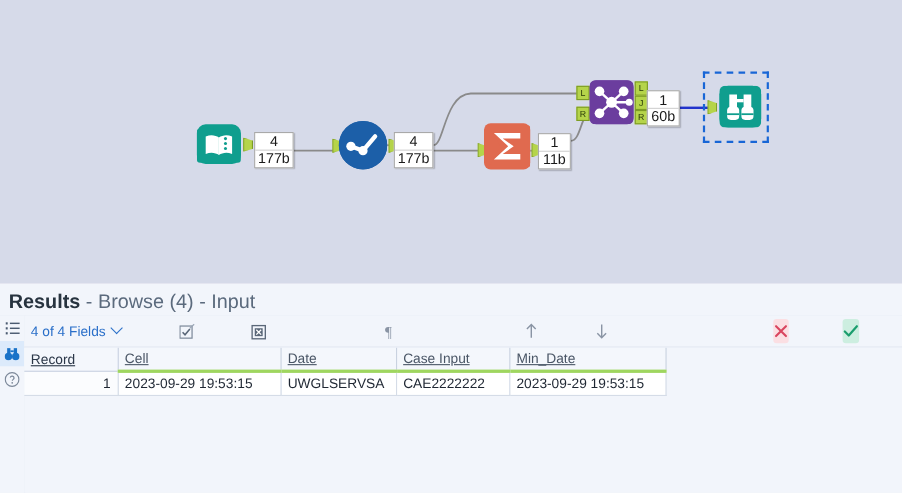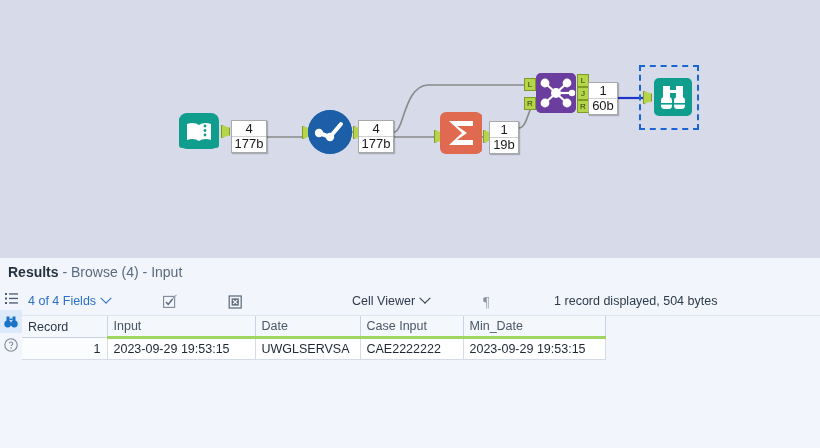--- a/index.html
+++ b/index.html
@@ -128,21 +128,21 @@
 
   #results-header {
     position: absolute;
     left: 0; top: 0;
     width: 820px; height: 29px;
     background: #f2f5fb;
     border-bottom: 1px solid #e2e7f2;
   }
   #results-header .rh-inner {
     padding: 6px 0 0 8px;
-    font-size: 14px;
+    font-size: 18px;
     color: #3d4a5c;
     white-space: nowrap;
   }
   #results-header .rh-strong {
     font-weight: bold;
     color: #27333f;
   }
   #results-header .rh-sub {
     color: #5b6a7d;
   }
@@ -239,20 +239,21 @@
     border-bottom: 3px solid #9fd65f;
     font-weight: normal;
     font-size: 12.5px;
     color: #4a5666;
     text-align: left;
     padding: 3px 6px 3px 6px;
     height: 17px;
     box-sizing: border-box;
     white-space: nowrap;
     overflow: hidden;
+    text-decoration: underline;
   }
   table.grid th.rec-head {
     border-bottom: 1px solid #c9d2e0;
     color: #2b3748;
     background: #f4f7fc;
   }
   table.grid td {
     background: #ffffff;
     border-right: 1px solid #d5dce7;
     border-bottom: 1px solid #d5dce7;
@@ -339,21 +340,21 @@
         <svg width="42" height="42" viewBox="0 0 42 42" xmlns="http://www.w3.org/2000/svg">
           <path d="M4 2 h36 a2 2 0 0 1 2 2 v34 a2 2 0 0 1 -2 2 h-36 l11 -19 z" fill="#e06a4f"></path>
           <path d="M9 9 h24 v5 h-16 l10 7 -10 7 h16 v5 h-24 l13 -12 z" fill="#ffffff"></path>
         </svg>
       </div>
       <div class="port out" style="left:49px; top:18px;"></div>
     </div>
 
     <div class="count-box" style="left:489px; top:121px; width:30px; height:33px;">
       <span class="cnt-num">1</span>
-      <span class="cnt-size">19b</span>
+      <span class="cnt-size">11b</span>
     </div>
 
     <div class="node" style="left:524px; top:73px;">
       <div class="port-lbl" style="left:0px; top:5px;">L</div>
       <div class="port-lbl" style="left:0px; top:24px;">R</div>
 
       <div class="tool-icon tool-purple" style="left:12px; top:0; width:40px; height:40px;">
         <svg width="40" height="40" viewBox="0 0 40 40" xmlns="http://www.w3.org/2000/svg">
           <rect x="0" y="0" width="40" height="40" rx="5" fill="#6b3d9e"></rect>
           <g stroke="#ffffff" stroke-width="2.2">
@@ -457,34 +458,27 @@
       <div class="tb-icon-btn">
         <svg width="15" height="15" viewBox="0 0 15 15" xmlns="http://www.w3.org/2000/svg">
           <rect x="1.2" y="2" width="12" height="12" fill="none" stroke="#5a6778" stroke-width="1.2"></rect>
           <rect x="3.6" y="4.4" width="7.2" height="7.2" fill="#5a6778"></rect>
           <path d="M5 5.8 L9.4 10.2 M9.4 5.8 L5 10.2" stroke="#ffffff" stroke-width="1.2"></path>
         </svg>
       </div>
 
       <div class="tb-sep"></div>
 
-      <div class="tb-item dark">
-        <span>Cell Viewer</span>
-        <span class="chev" style="border-color:#2d3b4c;"></span>
-      </div>
 
       <div class="tb-icon-btn">
         <svg width="13" height="15" viewBox="0 0 13 15" xmlns="http://www.w3.org/2000/svg">
           <text x="1" y="12.5" font-family="Liberation Serif, serif" font-size="14" fill="#8a94a4">¶</text>
         </svg>
       </div>
 
-      <div class="tb-item dark" style="padding-left:12px;">
-        <span>1 record displayed, 504 bytes</span>
-      </div>
 
       <div class="tb-sep" style="margin-left:14px;"></div>
 
       <div class="tb-icon-btn">
         <svg width="14" height="16" viewBox="0 0 14 16" xmlns="http://www.w3.org/2000/svg">
           <path d="M7 14 L7 2 M3 6 L7 2 L11 6" stroke="#8a94a4" stroke-width="1.3" fill="none"></path>
         </svg>
       </div>
       <div class="tb-icon-btn">
         <svg width="14" height="16" viewBox="0 0 14 16" xmlns="http://www.w3.org/2000/svg">
@@ -512,21 +506,21 @@
           <path d="M9.8 9.8 L13.6 13.6" stroke="#8a94a4" stroke-width="1.4" stroke-linecap="round"></path>
         </svg>
       </div>
     </div>
 
     <div id="table-wrap">
       <table class="grid">
         <thead>
           <tr>
             <th class="rec-head" style="width:85px;">Record</th>
-            <th style="width:148px;">Input</th>
+            <th style="width:148px;">Cell</th>
             <th style="width:105px;">Date</th>
             <th style="width:103px;">Case Input</th>
             <th style="width:142px;">Min_Date</th>
           </tr>
         </thead>
         <tbody>
           <tr>
             <td class="rec-cell">1</td>
             <td>2023-09-29 19:53:15</td>
             <td>UWGLSERVSA</td>

